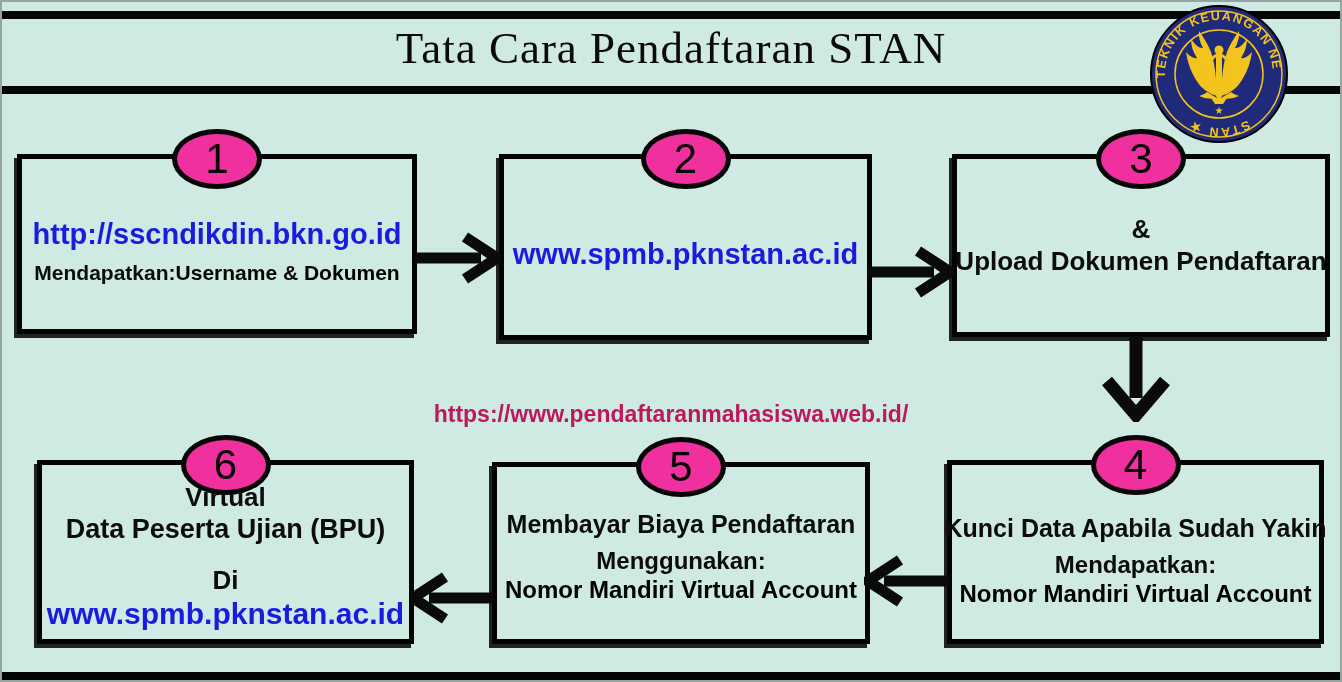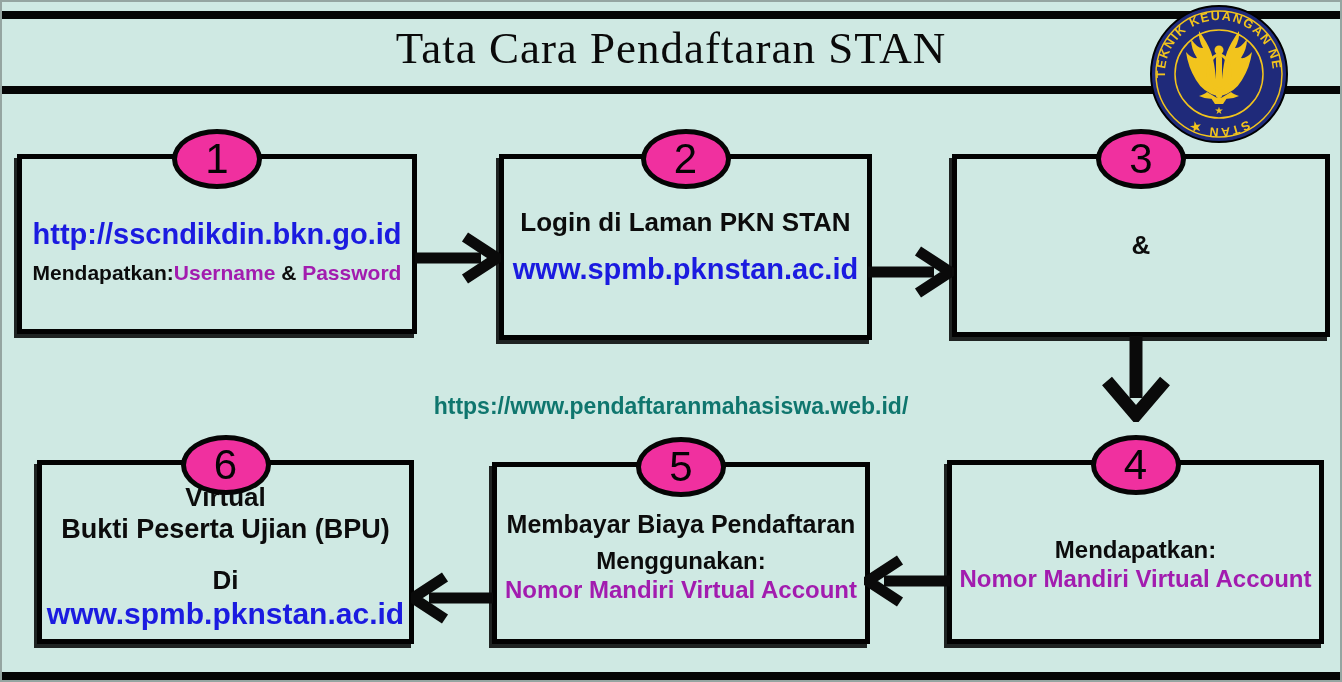--- a/index.html
+++ b/index.html
@@ -35,35 +35,35 @@
     width:80px;height:50px;
     background:#f0309f;
     border:5px solid #050505;border-radius:50%;
     display:flex;align-items:center;justify-content:center;
     font-size:42px;font-weight:400;color:#050505;line-height:1;
     z-index:3;
   }
   .ln{font-weight:bold;line-height:1.2;white-space:nowrap;}
   .t-black{color:#0c0c0c;}
   .t-blue{color:#1b1be0;}
-  .t-red{color:#a21caf;}
+  .t-red{color:#000000;}
   .s21{font-size:21px;}
   .s24{font-size:24px;}
   .s25{font-size:25px;}
   .s26{font-size:26px;}
   .s27{font-size:27px;}
   .s29{font-size:29px;}
   .s30{font-size:30px;}
   .gap14{margin-top:14px;}
   .gap10{margin-top:8px;text-align:right;}
   .gap8{margin-top:8px;}
   .gap4{margin-top:20px;}
   .center-link{
-    position:absolute;top:391px;left:0;width:100%;
-    text-align:center;font-size:23px;font-weight:bold;color:#0f766e;
+    position:absolute;top:399px;left:0;width:100%;
+    text-align:center;font-size:23px;font-weight:bold;color:#be185d;
   }
   .arrow{position:absolute;}
   .arrow line,.arrow polyline{stroke:#0a0a0a;fill:none;}
 </style>
 </head>
 <body>
 
 <div class="canvas">
 
   <div class="hbar bar-top"></div>
@@ -96,51 +96,52 @@
       <rect x="67" y="52" width="6" height="42" rx="2"></rect>
       <path d="M62 94 L78 94 L74 100 L66 100 Z"></path>
     </g>
     <ellipse cx="70" cy="68" rx="11" ry="17" fill="none" stroke="#f2c41d" stroke-width="3"></ellipse>
     <text x="70" y="110" text-anchor="middle" fill="#f2c41d" font-size="10" font-family="DejaVu Sans, sans-serif">★</text>
   </svg>
 
   <div class="box" style="left:15px;top:152px;width:400px;height:180px;">
     <div class="badge">1</div>
     <div class="ln s29 t-blue gap14">http://sscndikdin.bkn.go.id</div>
-    <div class="ln s21 gap8"><span class="t-black">Mendapatkan:</span><span class="t-red">Username</span><span class="t-black" style="white-space:pre;"> &amp; </span><span class="t-red">Password</span></div>
+    <div class="ln s21 gap8"><span class="t-black">Mendapatkan:</span><span class="t-red">Username</span><span class="t-black" style="white-space:pre;"> &amp; </span><span class="t-red">Dokumen</span></div>
   </div>
 
   <div class="box" style="left:497px;top:152px;width:373px;height:186px;">
     <div class="badge">2</div>
-    <div class="ln s26 t-black">Login di Laman PKN STAN</div>
     <div class="ln s29 t-blue gap14">www.spmb.pknstan.ac.id</div>
   </div>
 
   <div class="box" style="left:950px;top:152px;width:378px;height:183px;">
     <div class="badge">3</div>
     <div class="ln s26 t-black">&amp;</div>
+    <div class="ln s26 t-black">Upload Dokumen Pendaftaran</div>
   </div>
 
   <div class="box" style="left:945px;top:458px;width:377px;height:184px;padding-top:18px;">
     <div class="badge">4</div>
+    <div class="ln s25 t-black">Kunci Data Apabila Sudah Yakin</div>
     <div class="ln s24 t-black gap10">Mendapatkan:</div>
     <div class="ln s24 t-red">Nomor Mandiri Virtual Account</div>
   </div>
 
   <div class="box" style="left:490px;top:460px;width:378px;height:182px;padding-top:8px;">
     <div class="badge">5</div>
     <div class="ln s25 t-black">Membayar Biaya Pendaftaran</div>
     <div class="ln s24 t-black gap10">Menggunakan:</div>
     <div class="ln s24 t-red">Nomor Mandiri Virtual Account</div>
   </div>
 
   <div class="box" style="left:35px;top:458px;width:377px;height:184px;padding-top:10px;">
     <div class="badge">6</div>
     <div class="ln s26 t-black">Virtual</div>
-    <div class="ln s27 t-black">Bukti Peserta Ujian (BPU)</div>
+    <div class="ln s27 t-black">Data Peserta Ujian (BPU)</div>
     <div class="ln s26 t-black gap4">Di</div>
     <div class="ln s30 t-blue">www.spmb.pknstan.ac.id</div>
   </div>
 
   <div class="center-link">https://www.pendaftaranmahasiswa.web.id/</div>
 
   <svg class="arrow" style="left:413px;top:226px;" width="86" height="60" viewBox="0 0 86 60">
     <line x1="0" y1="30" x2="66" y2="30" stroke-width="11"></line>
     <polyline points="50,9 82,30 50,51" stroke-width="11"></polyline>
   </svg>

